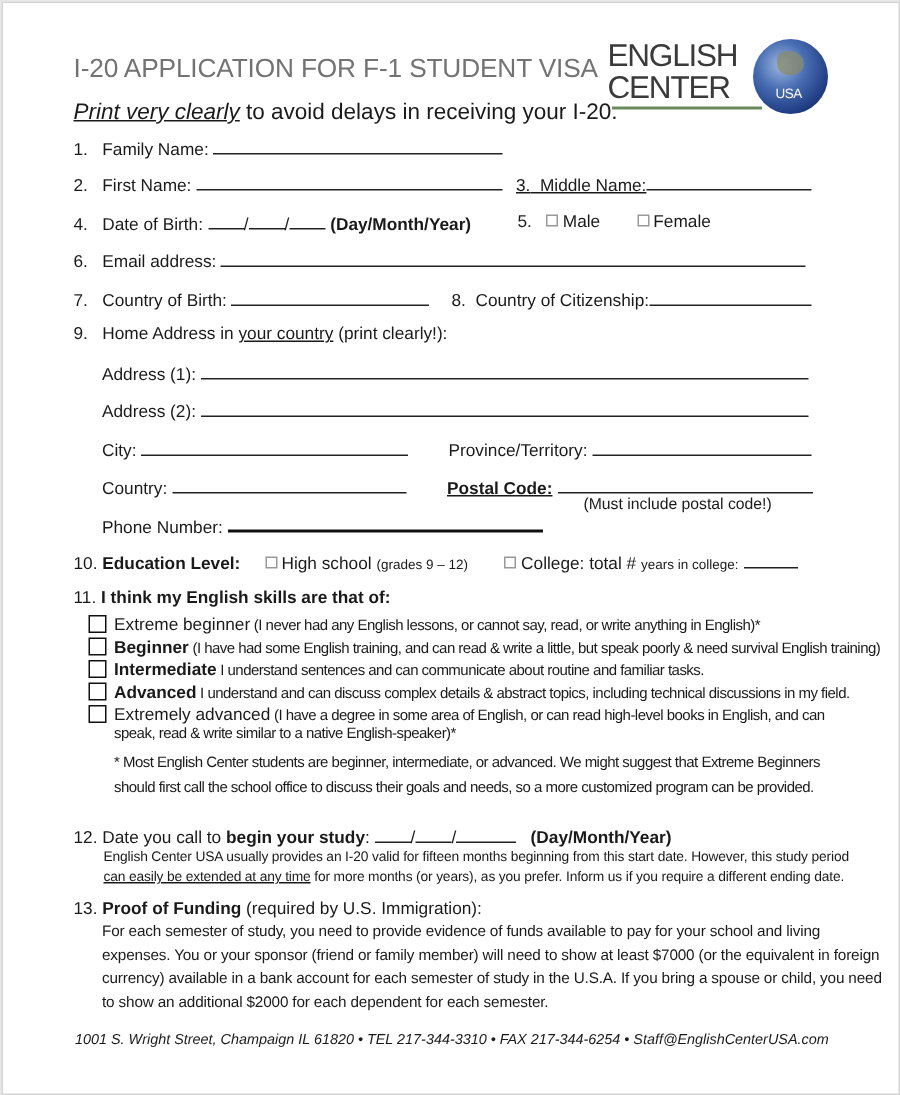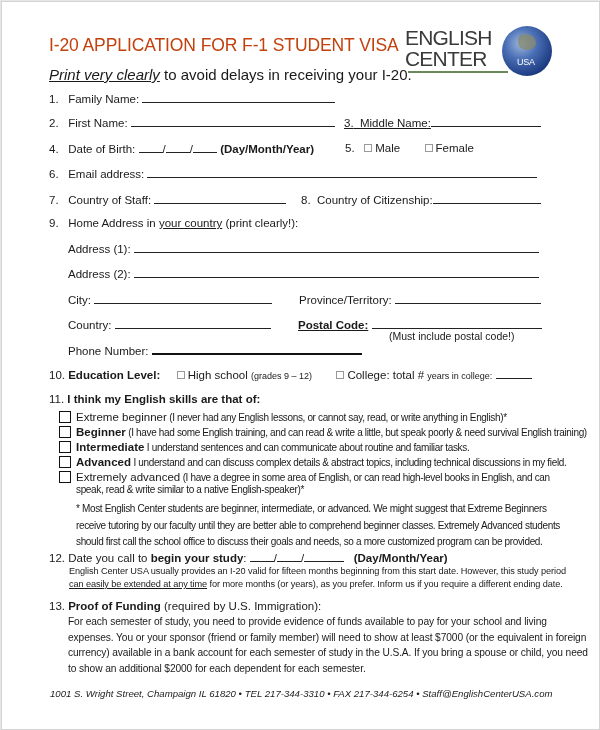--- a/index.html
+++ b/index.html
@@ -10,21 +10,21 @@
       color: #1a1a1a;
       overflow: hidden;
     }
     .page {
       position: absolute; left: 1px; top: 1px;
       width: 597px; height: 727px;
       background: #ffffff;
       border: 1px solid #d4d4d4;
     }
     .abs { position: absolute; white-space: nowrap; }
-    .title { left: 47px; top: 33px; font-size: 17.5px; letter-spacing: -0.1px; color: #c2410c; }
+    .title { left: 47px; top: 33px; font-size: 17.5px; letter-spacing: -0.1px; color: #737373; }
     .sub { left: 47px; top: 64px; font-size: 15px; }
     .sub .em { font-style: italic; text-decoration: underline; }
     .row { font-size: 11.5px; }
     .line { display: inline-block; border-bottom: 1px solid #222; height: 10px; vertical-align: baseline; }
     .line.thick { border-bottom: 2px solid #111; }
     .b { font-weight: bold; }
     .u { text-decoration: underline; }
     .box-s {
       display: inline-block; width: 6px; height: 6px; border: 1px solid #999;
       margin-right: 3px; vertical-align: 0px;
@@ -106,21 +106,21 @@
     <span style="display:inline-block; width:18px;"></span>
     <span class="box-s"></span><span>Female</span>
   </div>
 
   <div class="abs row" style="left:47px; top:165px;">
     <span>6.</span>&nbsp;&nbsp;&nbsp;<span>Email address:</span>
     <span class="line" style="width:390px;"></span>
   </div>
 
   <div class="abs row" style="left:47px; top:191px;">
-    <span>7.</span>&nbsp;&nbsp;&nbsp;<span>Country of Staff:</span>
+    <span>7.</span>&nbsp;&nbsp;&nbsp;<span>Country of Birth:</span>
     <span class="line" style="width:132px;"></span>
   </div>
   <div class="abs row" style="left:299px; top:191px;">
     <span>8.</span>&nbsp;&nbsp;<span>Country of Citizenship:</span><span class="line" style="width:108px;"></span>
   </div>
 
   <div class="abs row" style="left:47px; top:215px;">
     <span>9.</span>&nbsp;&nbsp;&nbsp;<span>Home Address in </span><span class="u">your country</span><span> (print clearly!):</span>
   </div>
   <div class="abs row" style="left:66px; top:240px;">
@@ -178,21 +178,20 @@
   </div>
   <div class="abs" style="left:57px; top:450px;">
     <span class="box-l"></span><span class="lvl">Advanced</span><span class="narrow"> I understand and can discuss complex details &amp; abstract topics, including technical discussions in my field.</span>
   </div>
   <div class="abs" style="left:57px; top:465px;">
     <span class="box-l"></span><span class="lvl plain">Extremely advanced</span><span class="narrow"> (I have a degree in some area of English, or can read high-level books in English, and can</span>
   </div>
   <div class="abs narrow" style="left:74px; top:482px;">speak, read &amp; write similar to a native English-speaker)*</div>
   <div class="abs narrow" style="left:74px; top:499px; line-height:16.5px;">
     <div>* Most English Center students are beginner, intermediate, or advanced. We might suggest that Extreme Beginners</div>
-    <div>receive tutoring by our faculty until they are better able to comprehend beginner classes.  Extremely Advanced students</div>
     <div>should first call the school office to discuss their goals and needs, so a more customized program can be provided.</div>
   </div>
 
   <div class="abs row" style="left:47px; top:549px;">
     <span>12.</span>&nbsp;<span>Date you call to </span><span class="b">begin your study</span><span>:</span>
     <span class="line" style="width:24px;"></span><span>/</span><span class="line" style="width:24px;"></span><span>/</span><span class="line" style="width:40px;"></span>
     &nbsp;&nbsp;<span class="b">(Day/Month/Year)</span>
   </div>
   <div class="abs note" style="left:67px; top:563px;">
     <div>English Center USA usually provides an I-20 valid for fifteen months beginning from this start date.  However, this study period</div>

